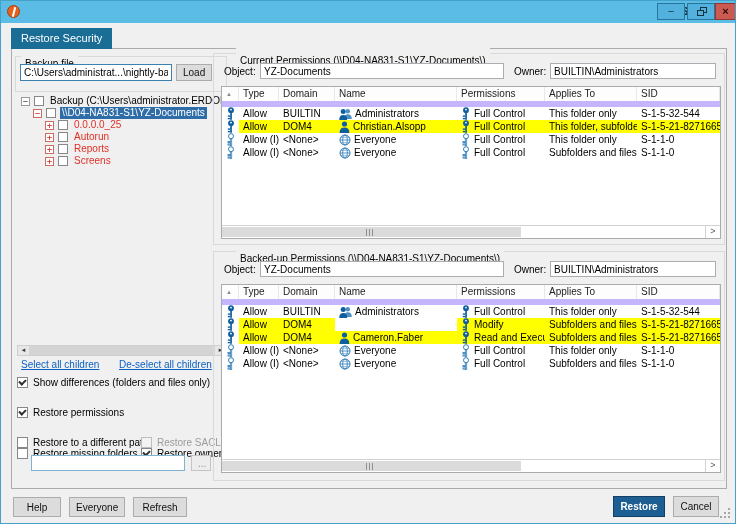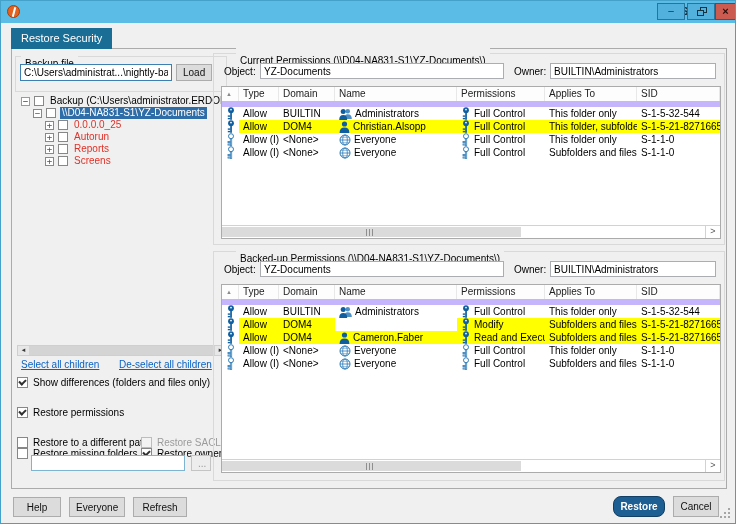--- a/index.html
+++ b/index.html
@@ -655,17 +655,17 @@
         <div class="hscroll">
           <div class="hthumb"></div>
           <div class="harrow">&gt;</div>
         </div>
       </div>
   </div>
 
   <button class="btn" style="left:12px;top:496px;width:48px;height:20px;">Help</button>
   <button class="btn" style="left:68px;top:496px;width:56px;height:20px;">Everyone</button>
   <button class="btn" style="left:132px;top:496px;width:54px;height:20px;">Refresh</button>
-  <button class="btn primary" style="left:612px;top:495px;width:52px;height:21px;font-weight:bold;border-radius:8px;">Restore</button>
+  <button class="btn primary" style="left:612px;top:495px;width:52px;height:21px;font-weight:bold;">Restore</button>
   <button class="btn" style="left:672px;top:495px;width:46px;height:21px;">Cancel</button>
 
   <span class="grip"></span>
 </div>
 
 </body></html>

